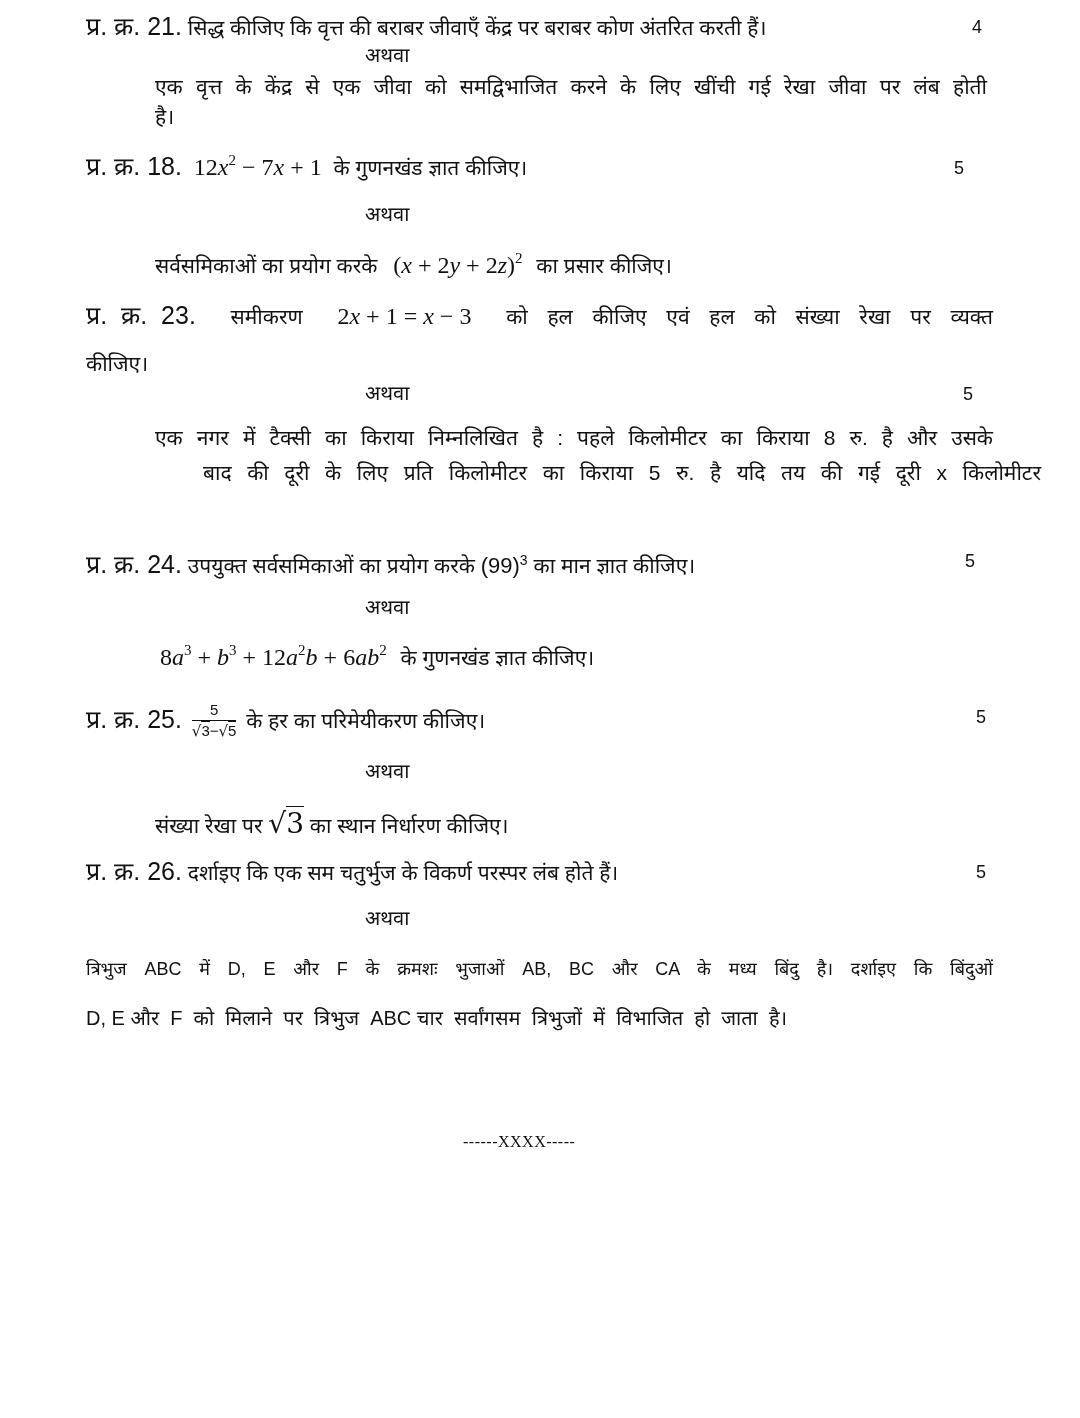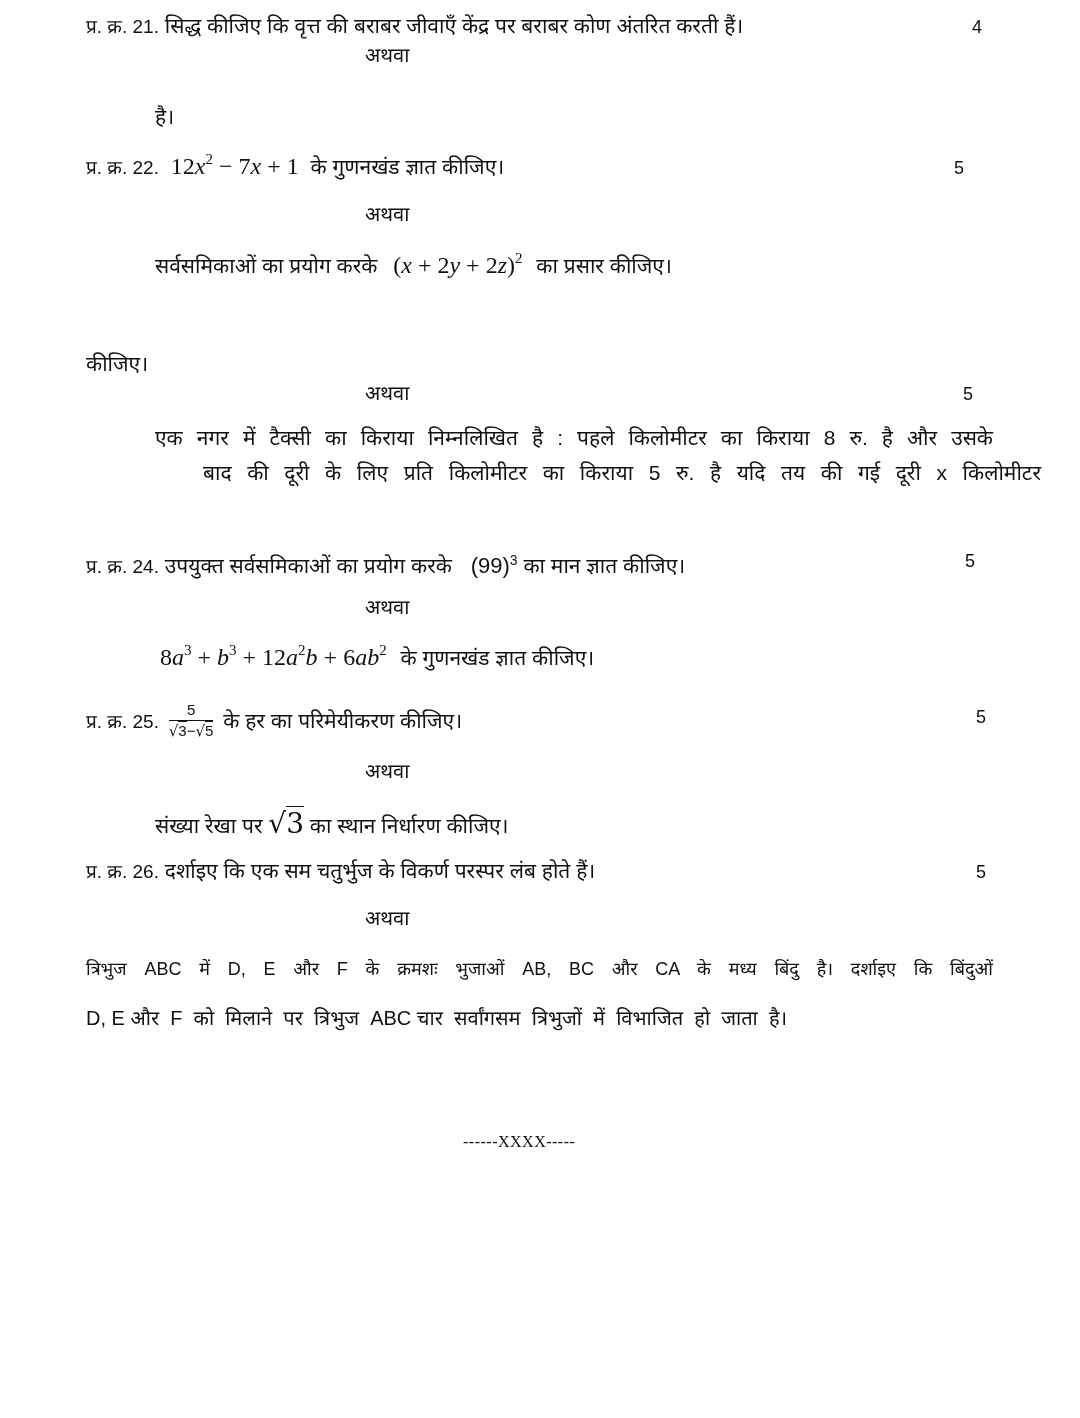--- a/index.html
+++ b/index.html
@@ -21,21 +21,21 @@
       width: 1080px;
       height: 1418px;
     }
     .line {
       position: absolute;
       white-space: nowrap;
       font-size: 21px;
       line-height: 28px;
     }
     .qno {
-      font-size: 19px;
+      font-size: 25px;
     }
     .marks {
       position: absolute;
       font-size: 18px;
       line-height: 28px;
     }
     .athva {
       position: absolute;
       left: 365px;
       font-size: 20px;
@@ -105,45 +105,52 @@
 <body>
 
 <div class="page">
 
   <div class="line" style="left:86px; top:12px;">
     <span class="qno">प्र. क्र. 21.</span>
     <span>सिद्ध कीजिए कि वृत्त की बराबर जीवाएँ केंद्र पर बराबर कोण अंतरित करती हैं।</span>
   </div>
   <div class="marks" style="left:972px; top:13px;">4</div>
   <div class="athva" style="top:41px;">अथवा</div>
+  <div class="just" style="left:155px; top:73px; width:832px;">एक वृत्त के केंद्र से एक जीवा को समद्विभाजित करने के लिए खींची गई रेखा जीवा पर लंब होती</div>
   <div class="line" style="left:155px; top:103px;">है।</div>
 
   <div class="line" style="left:86px; top:152px;">
-    <span class="qno">प्र. क्र. 22.</span>
+    <span class="qno">प्र. क्र. 18.</span>
     <span class="math" style="margin-left:6px;"><span>12</span><i>x</i><sup>2</sup> <span>−</span> <span>7</span><i>x</i> <span>+</span> <span>1</span></span>
     <span style="margin-left:6px;">के गुणनखंड ज्ञात कीजिए।</span>
   </div>
   <div class="marks" style="left:954px; top:154px;">5</div>
   <div class="athva" style="top:200px;">अथवा</div>
   <div class="line" style="left:155px; top:251px;">
     <span>सर्वसमिकाओं का प्रयोग करके</span>
     <span class="math" style="margin-left:10px;"><span>(</span><i>x</i><span> + 2</span><i>y</i><span> + 2</span><i>z</i><span>)</span><sup>2</sup></span>
     <span style="margin-left:8px;">का प्रसार कीजिए।</span>
   </div>
 
+  <div class="line" style="left:86px; top:301px; width:907px; display:flex; justify-content:space-between; align-items:baseline;">
+    <span class="qno" style="white-space:pre;">प्र.  क्र.  23.</span>
+    <span>समीकरण</span>
+    <span class="math"><span>2</span><i>x</i><span style="white-space:pre;"> + 1 = </span><i>x</i><span style="white-space:pre;"> − 3</span></span>
+    <span style="white-space:pre; word-spacing:4px;">को  हल  कीजिए  एवं  हल  को  संख्या  रेखा  पर  व्यक्त</span>
+  </div>
   <div class="line" style="left:86px; top:334px;margin-top:16px;">कीजिए।</div>
   <div class="athva" style="top:379px;">अथवा</div>
   <div class="marks" style="left:963px; top:380px;">5</div>
   <div class="just" style="left:155px; top:424px; width:838px;">एक नगर में टैक्सी का किराया निम्नलिखित है : पहले किलोमीटर का किराया 8 रु. है और उसके</div>
   <div class="just" style="left:155px; top:459px; width:838px;margin-left:48px;">बाद की दूरी के लिए प्रति किलोमीटर का किराया 5 रु. है यदि तय की गई दूरी x किलोमीटर</div>
 
   <div class="line" style="left:86px; top:546px;">
     <span class="qno">प्र. क्र. 24.</span>
     <span>उपयुक्त सर्वसमिकाओं का प्रयोग करके</span>
-    <span style="font-size:22px;margin-left:13px;"><span>(99)</span><sup style="font-size:14px;">3</sup></span>
+    <span style="font-size:22px;"><span>(99)</span><sup style="font-size:14px;">3</sup></span>
     <span>का मान ज्ञात कीजिए।</span>
   </div>
   <div class="marks" style="left:965px; top:547px;">5</div>
   <div class="athva" style="top:593px;">अथवा</div>
   <div class="line" style="left:160px; top:643px;">
     <span class="math"><span>8</span><i>a</i><sup>3</sup><span style="white-space:pre;"> + </span><i>b</i><sup>3</sup><span style="white-space:pre;"> + </span><span>12</span><i>a</i><sup>2</sup><i>b</i><span style="white-space:pre;"> + </span><span>6</span><i>ab</i><sup>2</sup></span>
     <span style="margin-left:8px;">के गुणनखंड ज्ञात कीजिए।</span>
   </div>
 
   <div class="line" style="left:86px; top:703px;">

